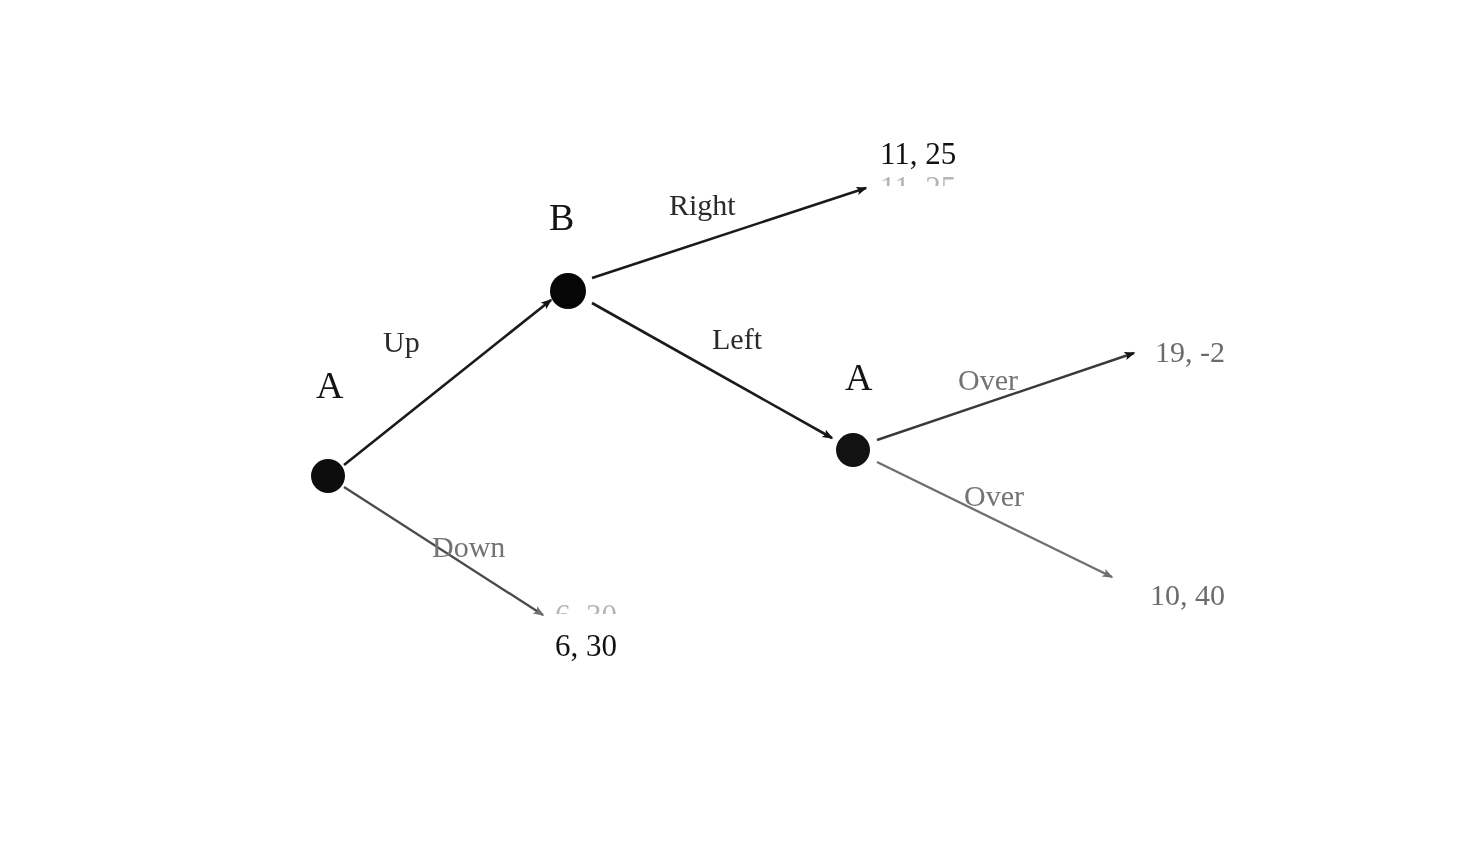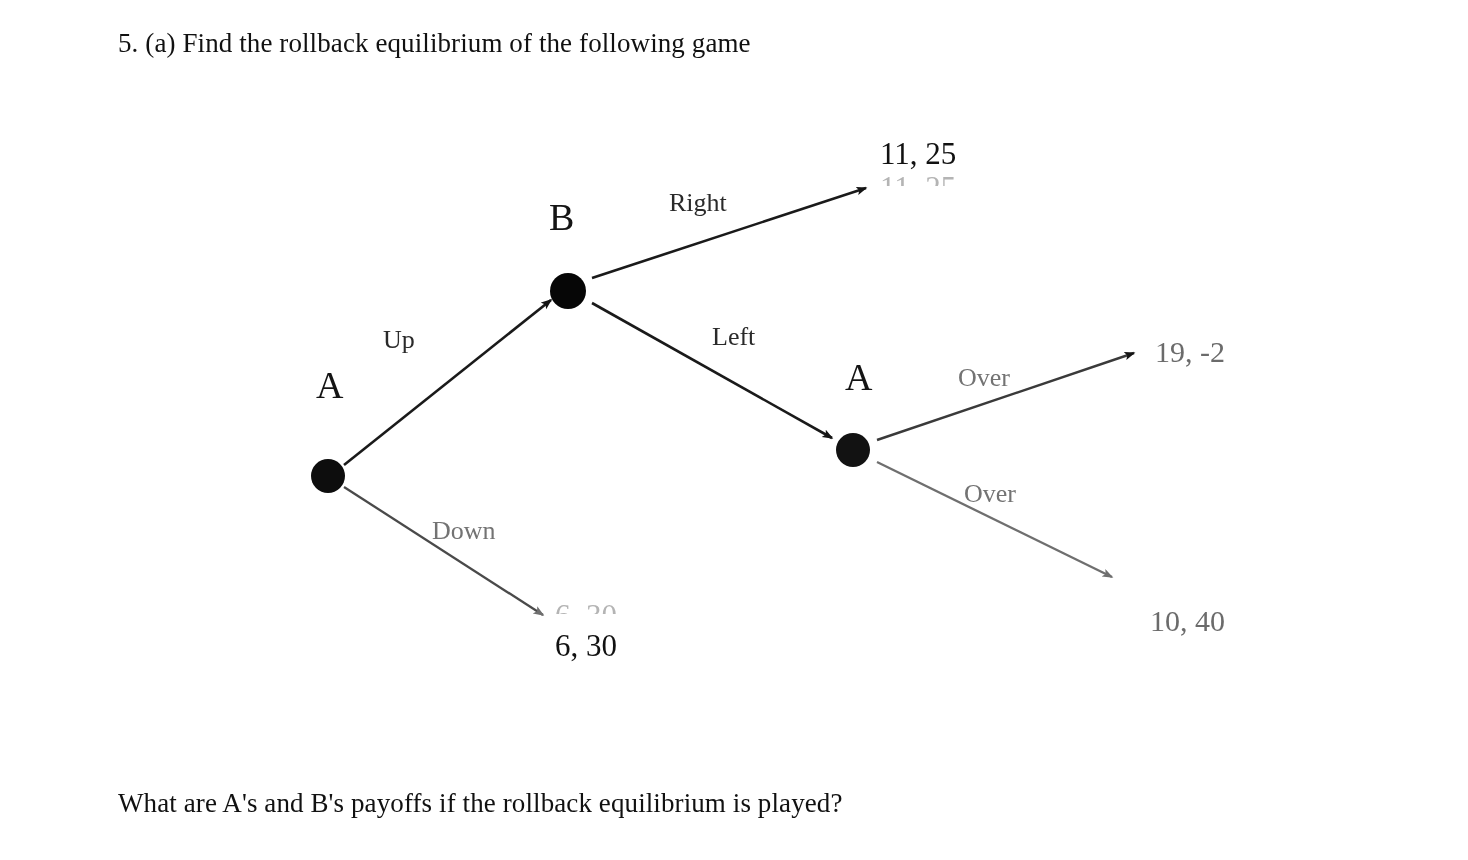--- a/index.html
+++ b/index.html
@@ -51,21 +51,21 @@
     position: absolute;
     font-family: "Liberation Serif", "DejaVu Serif", serif;
     white-space: nowrap;
     line-height: 1;
   }
   .node-name {
     font-size: 38px;
     color: #141414;
   }
   .edge-label {
-    font-size: 26px;
+    font-size: 30px;
     color: #2a2a2a;
   }
   .edge-label.faint {
     color: #737373;
   }
   .payoff {
     font-size: 31px;
     color: #111111;
   }
   .payoff.gray {
@@ -84,42 +84,41 @@
     height: 14px;
   }
 
   
   #label-node-a-root  { left: 316px; top: 366px; }
   #label-node-b       { left: 549px; top: 198px; }
   #label-node-a-sub   { left: 845px; top: 358px; }
 
   
   #label-up     { left: 383px; top: 327px; }
-  #label-down   { left: 432px; top: 518px; }
+  #label-down   { left: 432px; top: 532px; }
   #label-right  { left: 669px; top: 190px; }
   #label-left   { left: 712px; top: 324px; }
   #label-over   { left: 958px; top: 365px; }
   #label-under  { left: 964px; top: 481px; }
 
   
   #payoff-right  { left: 880px; top: 138px; }
   #payoff-down   { left: 555px; top: 630px; }
   #payoff-over   { left: 1155px; top: 337px; }
-  #payoff-under  { left: 1150px; top: 606px; }
+  #payoff-under  { left: 1150px; top: 580px; }
 
   
   #ghost-right { left: 880px; top: 172px; }
   #ghost-down  { left: 555px; top: 600px; }
 </style>
 </head>
 <body>
 
 <div class="page">
 
-  <div class="qtext" id="prompt-a">5. (a) Find the rollback equilibrium of the following game</div>
 
   <svg id="game-tree" viewBox="0 0 1468 600">
     <defs>
       <marker id="ah-dark" markerWidth="12" markerHeight="12" refX="9.5" refY="4.2" orient="auto" markerUnits="userSpaceOnUse">
         <path d="M0,0 L11,4.2 L0,8.4 L2.4,4.2 Z" fill="#141414"></path>
       </marker>
       <marker id="ah-gray" markerWidth="12" markerHeight="12" refX="9.5" refY="4.2" orient="auto" markerUnits="userSpaceOnUse">
         <path d="M0,0 L11,4.2 L0,8.4 L2.4,4.2 Z" fill="#6f6f6f"></path>
       </marker>
     </defs>
@@ -154,15 +153,14 @@
 
   <div class="tree-label payoff" id="payoff-right">11, 25</div>
   <div class="ghost" id="ghost-right">11, 25</div>
 
   <div class="tree-label payoff" id="payoff-down">6, 30</div>
   <div class="ghost" id="ghost-down">6, 30</div>
 
   <div class="tree-label payoff gray" id="payoff-over">19, -2</div>
   <div class="tree-label payoff gray" id="payoff-under">10, 40</div>
 
-  <div class="qtext" id="prompt-c">What are A's and B's payoffs if the rollback equilibrium is played?</div>
 
 </div>
 
 </body></html>

